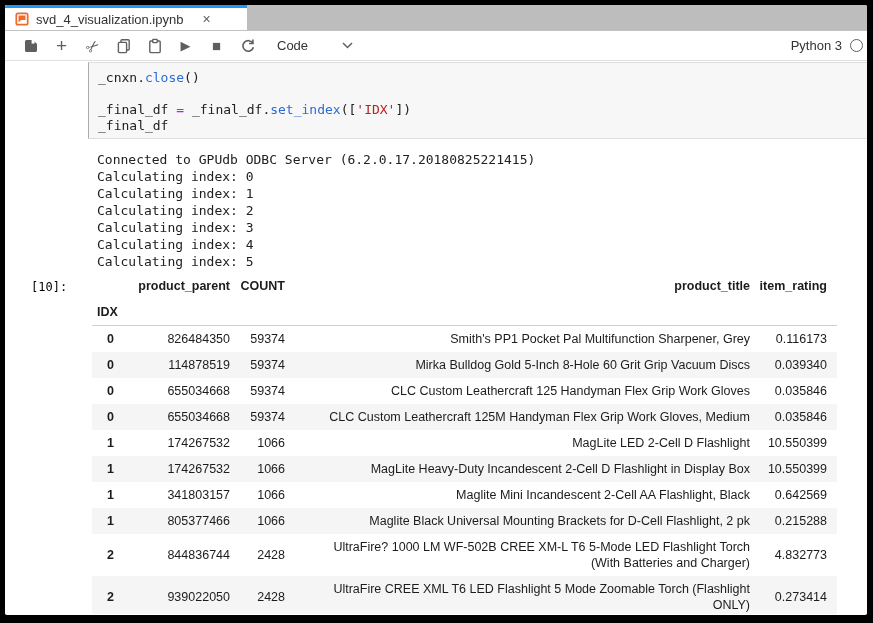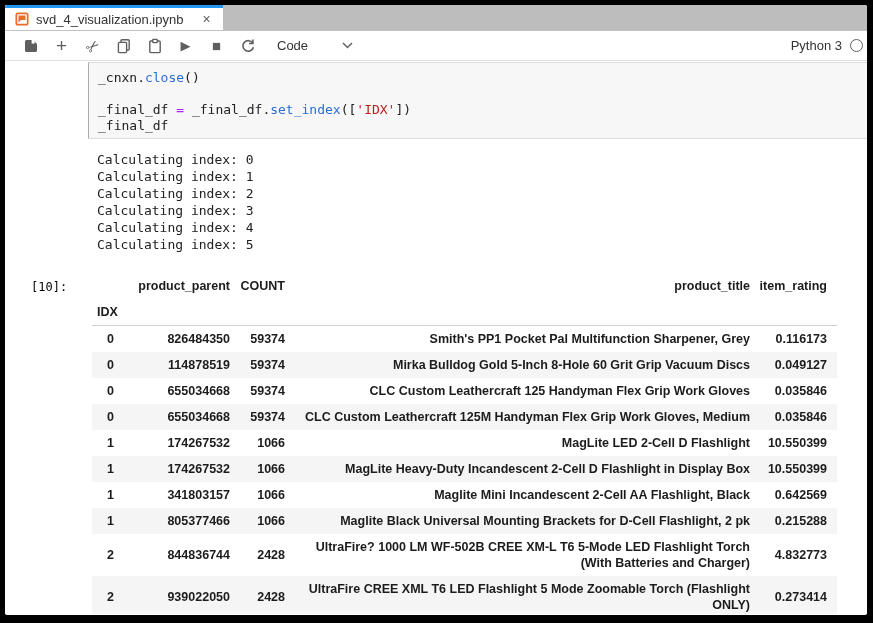--- a/index.html
+++ b/index.html
@@ -5,21 +5,21 @@
   * { margin:0; padding:0; box-sizing:border-box; }
   html,body { width:873px; height:623px; overflow:hidden; }
   body { background:#000; position:relative; font-family:"Liberation Sans", sans-serif; }
   .window {
     position:absolute; left:5px; top:5px; width:862px; height:610px;
     background:#fff; overflow:hidden; border-radius:2px;
   }
   
   .tabbar { height:26px; background:#bdbdbd; display:flex; align-items:stretch; border-bottom:1px solid #c2c2c2; }
   .tab {
-    width:218px; background:#fff; border-top:3px solid #2196f3;
+    width:242px; background:#fff; border-top:3px solid #2196f3;
     display:flex; align-items:center; padding:0 10px; gap:7px;
   }
   .nb-icon { width:14px; height:14px; flex:0 0 auto; }
   .tab-title { font-size:13px; color:#333; white-space:nowrap; }
   .tab-close { margin-left:12px; font-size:14px; color:#616161; line-height:1; cursor:pointer; }
   
   .toolbar {
     height:30px; background:#fff; border-bottom:1px solid #e0e0e0;
     display:flex; align-items:center; padding:0 10px;
   }
@@ -64,21 +64,21 @@
   
   .df-wrap { position:absolute; left:87px; top:212px; }
   table.dataframe { border-collapse:collapse; table-layout:fixed; font-size:12.5px; color:#1c1c1c; }
   table.dataframe col.c-idx    { width:22px; }
   table.dataframe col.c-parent { width:116px; }
   table.dataframe col.c-count  { width:55px; }
   table.dataframe col.c-title  { width:465px; }
   table.dataframe col.c-rating { width:87px; }
   table.dataframe th, table.dataframe td {
     text-align:right; vertical-align:middle; padding:5px 0; line-height:16px;
-    font-weight:bold;
+    font-weight:normal;
   }
   table.dataframe thead th { font-weight:bold; }
   table.dataframe thead { border-bottom:1px solid #d0d0d0; }
   table.dataframe th.idx-name { text-align:left; font-weight:bold; padding-left:5px; }
   table.dataframe tbody th { font-weight:bold; }
   table.dataframe td.c-rating, table.dataframe th.pad-r { padding-right:10px; }
   table.dataframe td.c-title { white-space:pre-line; }
   table.dataframe tbody tr:nth-child(even) { background:#f5f5f5; }
 </style>
 </head>
@@ -150,21 +150,21 @@
 
     <div class="code-cell">
       <div>
           <div class="code-line"><span>_cnxn.</span><span class="tok-func">close</span><span>()</span></div>
           <div class="code-line">&nbsp;</div>
           <div class="code-line"><span>_final_df </span><span class="tok-op">=</span><span> _final_df.</span><span class="tok-func">set_index</span><span>([</span><span class="tok-str">'IDX'</span><span>])</span></div>
           <div class="code-line"><span>_final_df</span></div>
         </div>
     </div>
 
-    <div class="stream"><div>Calculating index: 0</div><div>Calculating index: 1</div><div>Calculating index: 2</div><div>Calculating index: 3</div><div>Calculating index: 4</div><div>Calculating index: 5</div></div>
+    <div class="stream"><div>Connected to GPUdb ODBC Server (6.2.0.17.20180825221415)</div><div>Calculating index: 0</div><div>Calculating index: 1</div><div>Calculating index: 2</div><div>Calculating index: 3</div><div>Calculating index: 4</div><div>Calculating index: 5</div></div>
 
     <div class="out-prompt">[10]:</div>
 
     <div class="df-wrap">
       <table class="dataframe">
         <colgroup>
           <col class="c-idx">
             <col class="c-parent">
             <col class="c-count">
             <col class="c-title">
@@ -191,21 +191,21 @@
               <td>826484350</td>
               <td>59374</td>
               <td class="c-title">Smith's PP1 Pocket Pal Multifunction Sharpener, Grey</td>
               <td class="c-rating">0.116173</td>
             </tr>
             <tr>
               <th>0</th>
               <td>114878519</td>
               <td>59374</td>
               <td class="c-title">Mirka Bulldog Gold 5-Inch 8-Hole 60 Grit Grip Vacuum Discs</td>
-              <td class="c-rating">0.049127</td>
+              <td class="c-rating">0.039340</td>
             </tr>
             <tr>
               <th>0</th>
               <td>655034668</td>
               <td>59374</td>
               <td class="c-title">CLC Custom Leathercraft 125 Handyman Flex Grip Work Gloves</td>
               <td class="c-rating">0.035846</td>
             </tr>
             <tr>
               <th>0</th>

